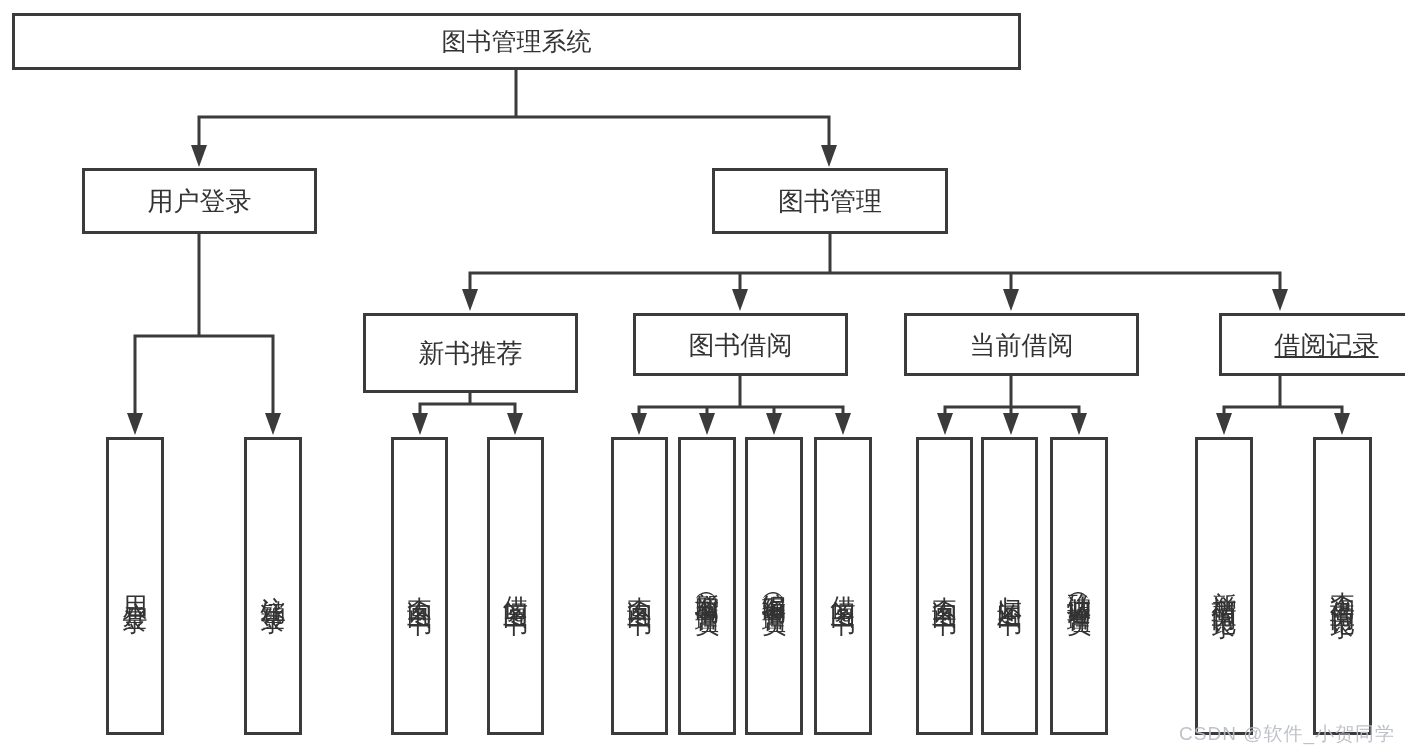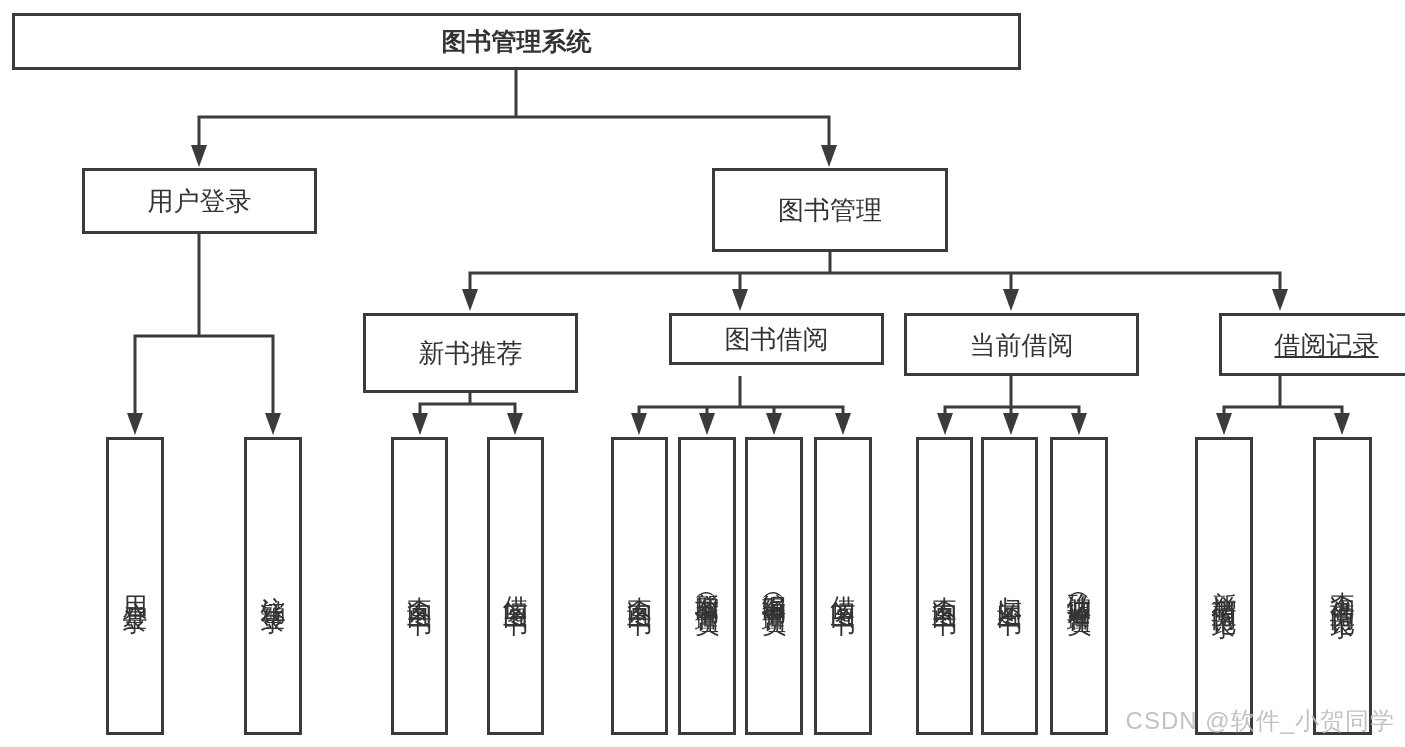--- a/index.html
+++ b/index.html
@@ -28,22 +28,22 @@
     writing-mode:vertical-rl;
     text-orientation:mixed;
     font-size:25px;
     letter-spacing:5px;
     line-height:1;
   }
   .v-node.long{letter-spacing:3px;font-size:24px;}
   .watermark{
     position:absolute;
     right:10px;
-    bottom:10px;
-    font-size:24px;
+    bottom:0;
+    font-size:19px;
     color:#b9bdc4;
     opacity:0.92;
     letter-spacing:1px;
     white-space:nowrap;
     pointer-events:none;
   }
 </style>
 </head>
 <body>
 
@@ -89,27 +89,27 @@
 
       <polygon points="945,435 937,413 953,413"></polygon>
       <polygon points="1011,435 1003,413 1019,413"></polygon>
       <polygon points="1079,435 1071,413 1087,413"></polygon>
 
       <polygon points="1224,435 1216,413 1232,413"></polygon>
       <polygon points="1342,435 1334,413 1350,413"></polygon>
     </g>
   </svg>
 
-  <div class="node h-node root-node" style="left:12px;top:13px;width:1009px;height:57px;font-weight:bold;">图书管理系统</div>
+  <div class="node h-node root-node" style="left:12px;top:13px;width:1009px;height:57px;">图书管理系统</div>
 
   <div class="node h-node" style="left:82px;top:168px;width:235px;height:66px;">用户登录</div>
-  <div class="node h-node" style="left:712px;top:168px;width:236px;height:84px;">图书管理</div>
+  <div class="node h-node" style="left:712px;top:168px;width:236px;height:66px;">图书管理</div>
 
   <div class="node h-node" style="left:363px;top:313px;width:215px;height:80px;">新书推荐</div>
-  <div class="node h-node" style="left:633px;top:313px;width:215px;height:52px;margin-left:36px;">图书借阅</div>
+  <div class="node h-node" style="left:633px;top:313px;width:215px;height:63px;">图书借阅</div>
   <div class="node h-node" style="left:904px;top:313px;width:235px;height:63px;">当前借阅</div>
   <div class="node h-node" style="left:1219px;top:313px;width:215px;height:63px;text-decoration:underline;">借阅记录</div>
 
   <div class="node v-node" style="left:106px;top:437px;width:58px;height:298px;">用户登录</div>
   <div class="node v-node" style="left:244px;top:437px;width:58px;height:298px;">注销登录</div>
 
   <div class="node v-node" style="left:391px;top:437px;width:57px;height:298px;">查询图书</div>
   <div class="node v-node" style="left:487px;top:437px;width:57px;height:298px;">借阅图书</div>
 
   <div class="node v-node" style="left:611px;top:437px;width:57px;height:298px;">查询图书</div>

